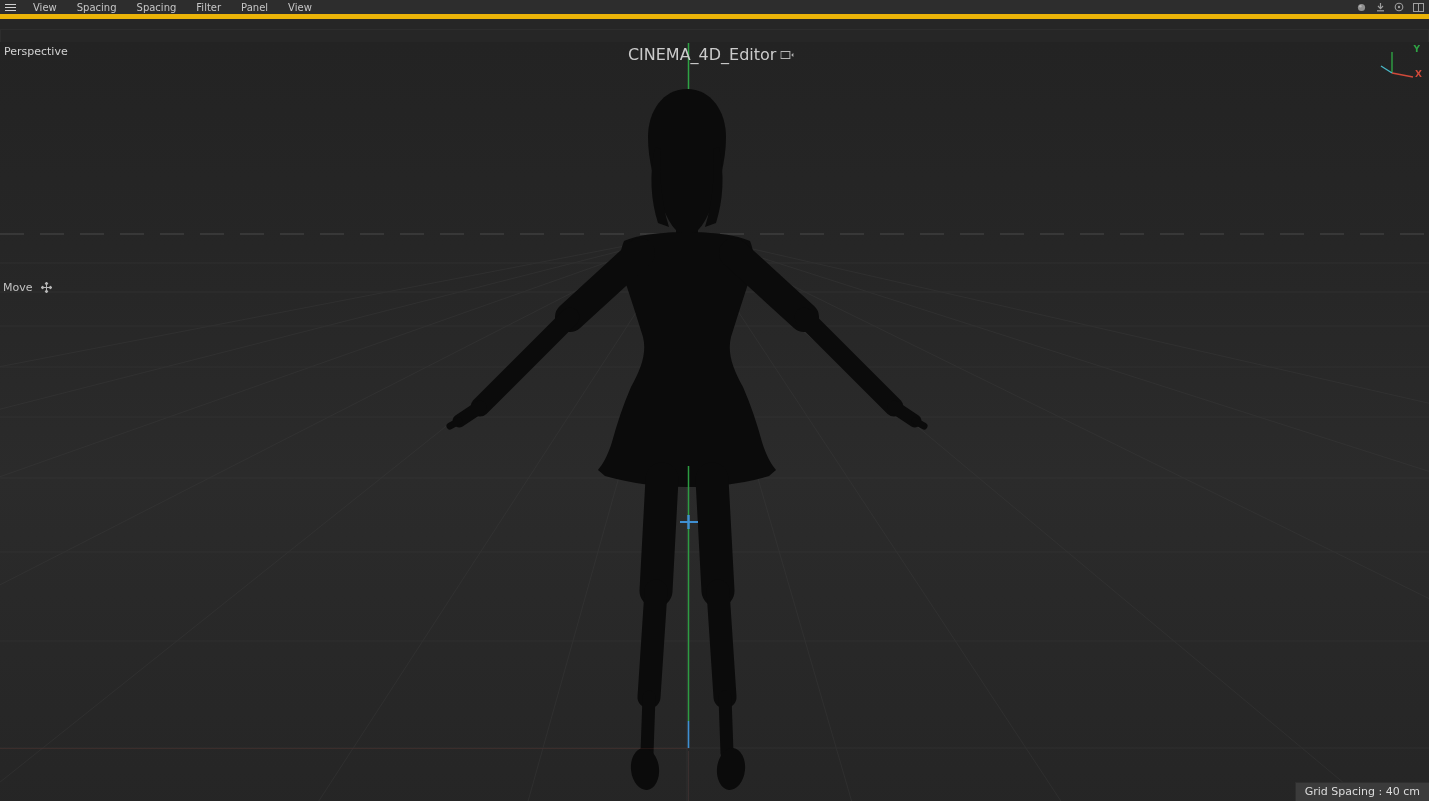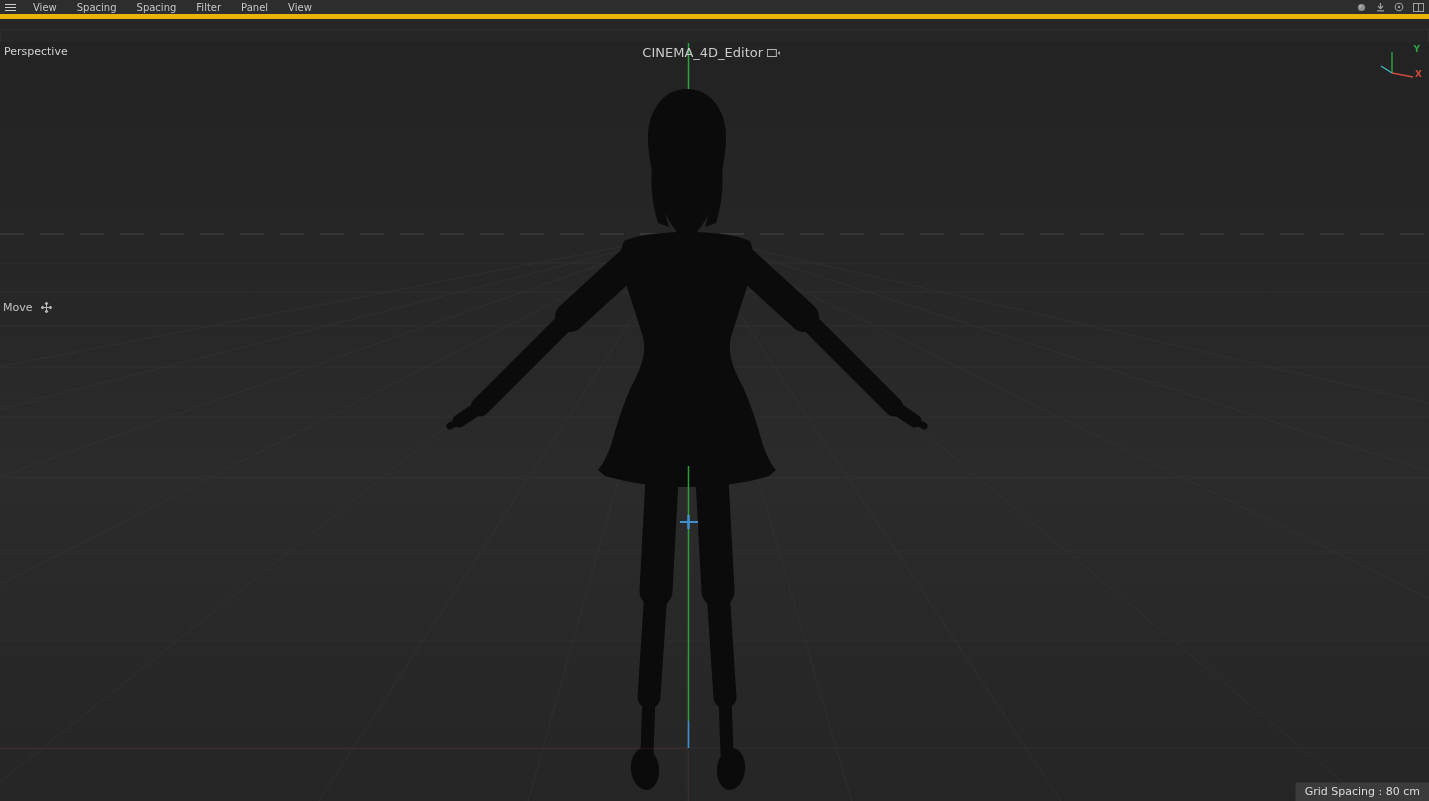--- a/index.html
+++ b/index.html
@@ -41,24 +41,24 @@
   .fig-s{stroke:var(--silhouette,#0b0b0b);fill:none;stroke-linecap:round;}
   .grid-l{stroke:var(--grid-line,#414141);}
   
   .label-perspective{
     position:absolute;left:4px;top:16px;z-index:10;
     font-size:11px;color:#d2d2d2;cursor:pointer;
   }
   .editor-title{
     position:absolute;top:16px;left:50%;transform:translateX(-52%);z-index:10;
     display:flex;align-items:center;gap:4px;
-    font-size:13px;color:#cbcbcb;
+    font-size:16px;color:#cbcbcb;
   }
   .label-move{
-    position:absolute;left:3px;top:272px;z-index:10;
+    position:absolute;left:3px;top:252px;z-index:10;
     display:flex;align-items:center;gap:8px;
     font-size:11px;color:#c2c2c2;
   }
   .giz-label{position:absolute;z-index:10;font-size:9px;font-weight:bold;}
   .giz-y{right:9px;top:15px;color:var(--axis-y,#2fa344);}
   .giz-x{right:7px;top:40px;color:var(--axis-x,#d04a3a);}
   .status-bar{
     position:absolute;right:0;bottom:0;z-index:10;
     background:var(--status-bg,#3b3b3b);
     border-top:1px solid #2e2e2e;border-left:1px solid #2e2e2e;
@@ -238,14 +238,14 @@
           <path d="M5.5 11 L4 9 H7 Z"></path>
         <path d="M0 5.5 L2 4 V7 Z"></path>
           <path d="M11 5.5 L9 4 V7 Z"></path>
       </svg>
     </span>
   </div>
 
   <div class="giz-label giz-y">Y</div>
   <div class="giz-label giz-x">X</div>
 
-  <div class="status-bar">Grid Spacing : 80 cm</div>
+  <div class="status-bar">Grid Spacing : 40 cm</div>
 </div>
 
 </body></html>

